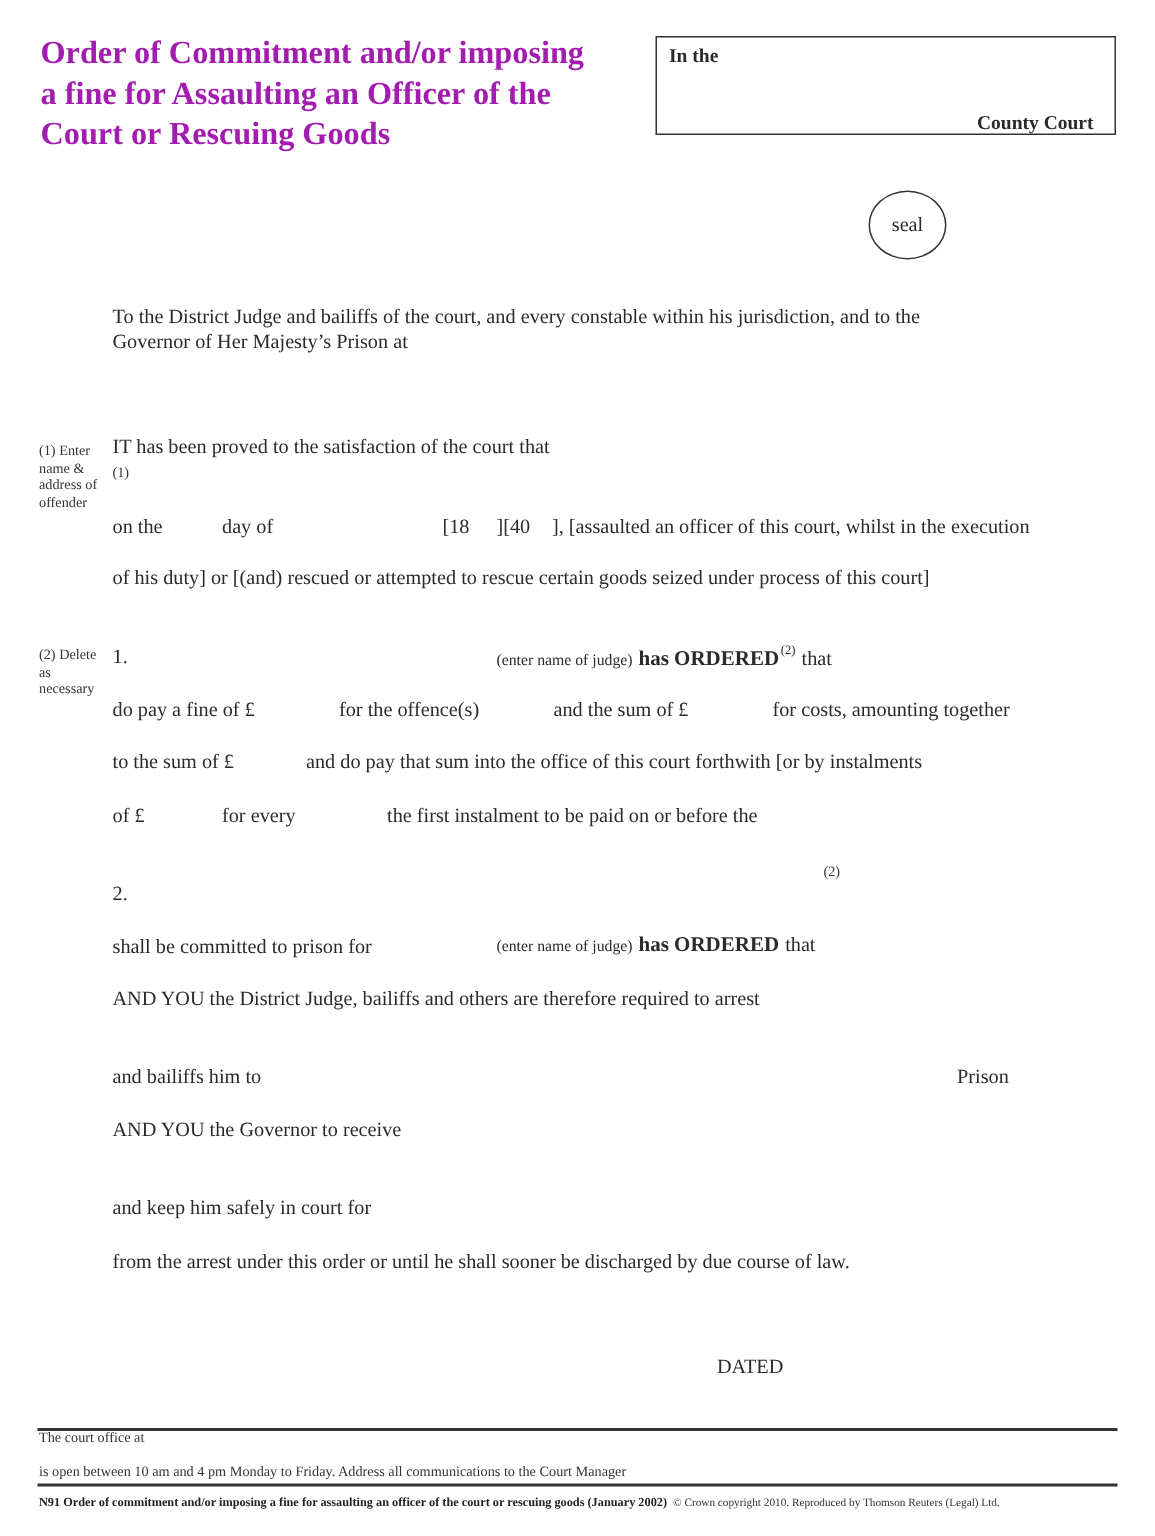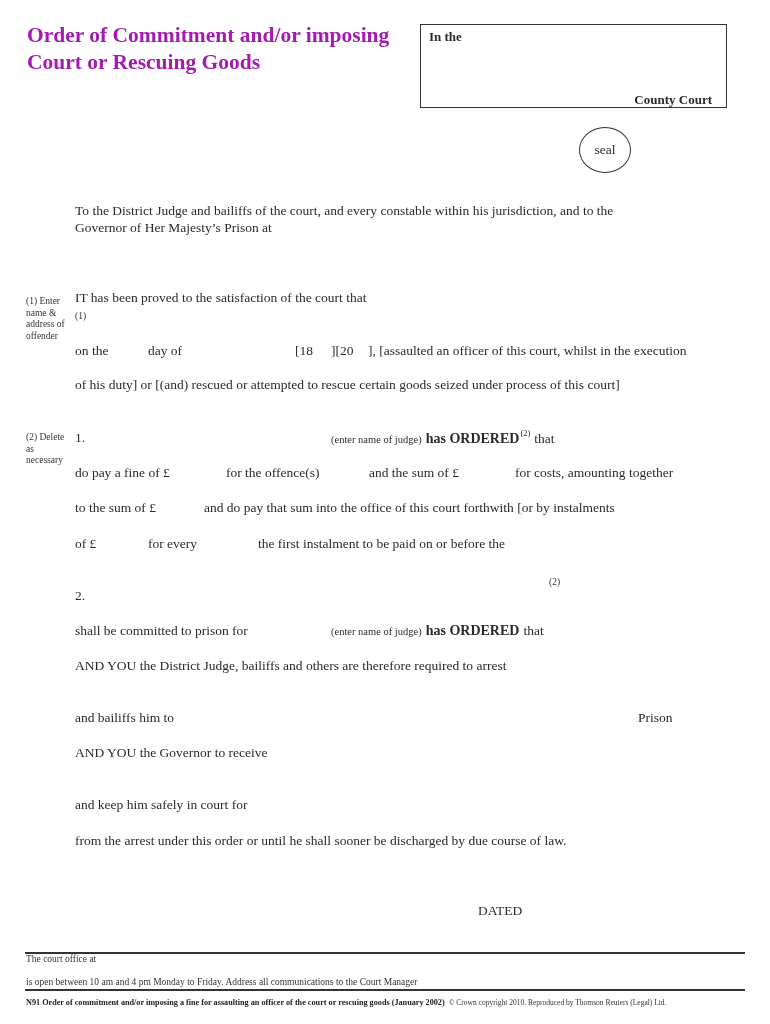--- a/index.html
+++ b/index.html
@@ -1,39 +1,40 @@
 <!DOCTYPE html>
 <html><head>
 <meta charset="utf-8">
 <style>
   html, body { margin:0; padding:0; background:#ffffff; }
   body { width:770px; height:1024px; position:relative; overflow:hidden;
          font-family:"Liberation Serif", "DejaVu Serif", serif; color:#2a2a2a; }
   .abs { position:absolute; white-space:nowrap; }
   .title { left:27px; top:22px; font-size:21.5px; font-weight:bold; line-height:27px; color:#a21caf; white-space:normal; width:410px; }
-  .court-box { left:420px; top:24px; width:307px; height:84px; border:1.5px solid #333; box-sizing:border-box; }
+  .court-box { left:437px; top:24px; width:307px; height:66px; border:1.5px solid #333; box-sizing:border-box; }
   .court-box .in-the { position:absolute; left:8px; top:4px; font-size:13px; font-weight:bold; }
   .court-box .county { position:absolute; right:14px; bottom:-1px; font-size:13px; font-weight:bold; }
   .seal { left:579px; top:127px; width:52px; height:46px; border:1.3px solid #333; border-radius:50%; box-sizing:border-box;
           display:flex; align-items:center; justify-content:center; font-size:13.5px; }
   .body-text { font-size:13.5px; line-height:17px; }
   .margin-note { font-size:9.5px; line-height:11.5px; color:#333; white-space:normal; width:48px; }
   .small { font-size:10.5px; }
   .ordered { font-weight:bold; font-size:14px; }
   sup.n { font-size:8.5px; vertical-align:7px; margin-left:1px; }
   .rule { position:absolute; left:25px; width:720px; background:#333; }
   .foot { font-size:9.5px; color:#333; }
   .foot-bold { font-size:8.2px; font-weight:bold; color:#222; }
   .foot-copy { font-size:7.5px; color:#333; }
 </style>
 </head>
 <body>
 
 <div class="abs title">
   <div>Order of Commitment and/or imposing</div>
+  <div>a fine for Assaulting an Officer of the</div>
   <div>Court or Rescuing Goods</div>
 </div>
 
 <div class="abs court-box">
   <span class="in-the">In the</span>
   <span class="county">County Court</span>
 </div>
 
 <div class="abs seal">
   <span>seal</span>
@@ -43,21 +44,21 @@
 <div class="abs body-text" style="left:75px; top:219px;">Governor of Her Majesty’s Prison at</div>
 
 <div class="abs margin-note" style="left:26px; top:296px; width:46px;">(1) Enter name &amp; address of offender</div>
 <div class="abs margin-note" style="left:26px; top:432px; width:44px;">(2) Delete as necessary</div>
 
 <div class="abs body-text" style="left:75px; top:289px;">IT has been proved to the satisfaction of the court that</div>
 <div class="abs margin-note" style="left:75px; top:311px; width:20px;">(1)</div>
 <div class="abs body-text" style="left:75px; top:342px;">on the</div>
 <div class="abs body-text" style="left:148px; top:342px;">day of</div>
 <div class="abs body-text" style="left:295px; top:342px;">[18</div>
-<div class="abs body-text" style="left:331px; top:342px;">][20</div>
+<div class="abs body-text" style="left:331px; top:342px;">][40</div>
 <div class="abs body-text" style="left:368px; top:342px;">], [assaulted an officer of this court, whilst in the execution</div>
 <div class="abs body-text" style="left:75px; top:376px;">of his duty] or [(and) rescued or attempted to rescue certain goods seized under process of this court]</div>
 
 <div class="abs body-text" style="left:75px; top:429px;">1.</div>
 <div class="abs" style="left:331px; top:428px;">
   <span class="small">(enter name of judge)</span>
   <span class="ordered">has ORDERED</span><sup class="n">(2)</sup>
   <span class="body-text">that</span>
 </div>
 <div class="abs body-text" style="left:75px; top:464px;">do pay a fine of £</div>

